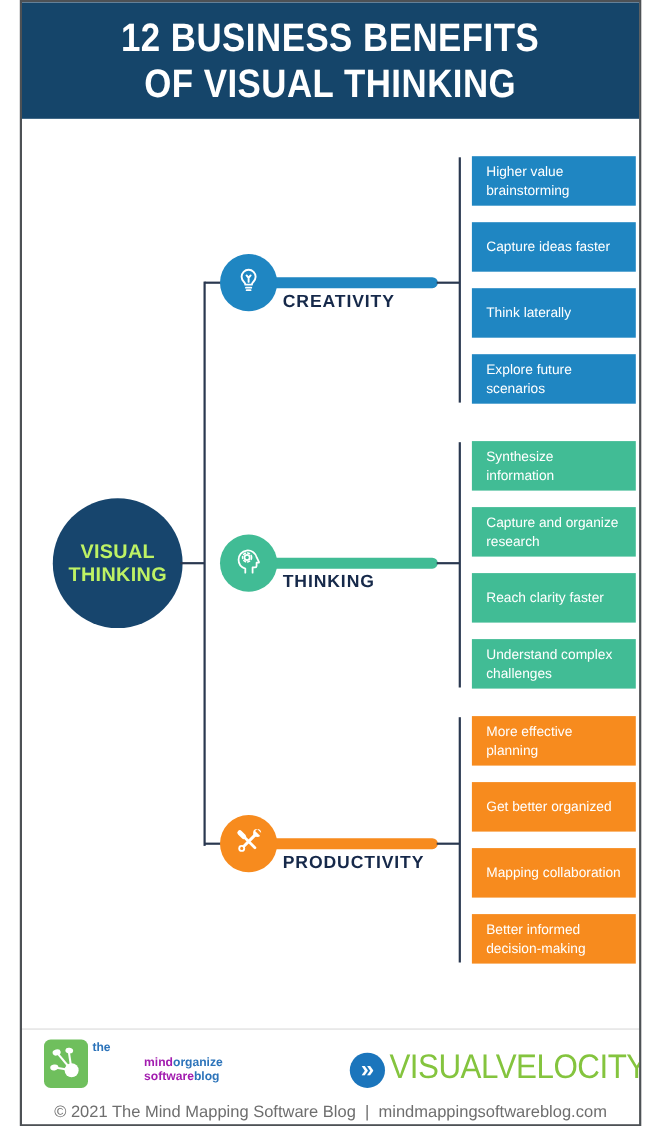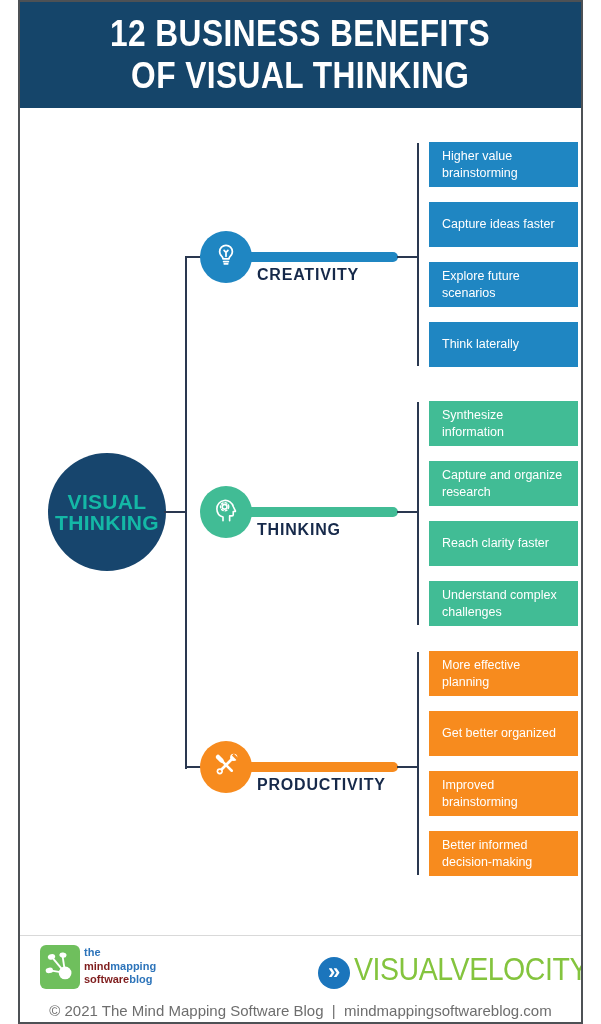--- a/index.html
+++ b/index.html
@@ -21,21 +21,21 @@
   }
   
   .line { position:absolute; background:#2a3850; }
   
   .root-circle {
     position:absolute; left:28px; top:451px; width:118px; height:118px;
     border-radius:50%; background:#17456d; display:flex; flex-direction:column;
     align-items:center; justify-content:center;
   }
   .root-circle span {
-    color:#14b8a6; font-weight:bold; font-size:21px; line-height:21px; letter-spacing:0.3px;
+    color:#bef264; font-weight:bold; font-size:18px; line-height:21px; letter-spacing:0.3px;
   }
   
   .node-circle {
     position:absolute; left:180px; width:52px; height:52px; border-radius:50%;
     display:flex; align-items:center; justify-content:center; z-index:2;
   }
   .bar { position:absolute; left:226px; width:152px; height:10px; border-radius:5px; }
   .branch-label {
     position:absolute; left:237px; color:#16294a; font-weight:800;
     font-size:16px; letter-spacing:0.8px; white-space:nowrap;
@@ -52,21 +52,21 @@
   .c-green  { background:#41bc95; }
   .c-orange { background:#f78b1e; }
   
   .footer-divider { position:absolute; left:0; top:933px; width:100%; height:1px; background:#d9d9d9; }
   .blog-logo-square {
     position:absolute; left:20px; top:943px; width:40px; height:44px;
     border-radius:6px; background:#6fbf5d; display:flex; align-items:center; justify-content:center;
   }
   .blog-logo-text { position:absolute; left:64px; top:944px; font-weight:bold; font-size:11px; line-height:13.5px; }
   .t-blue { color:#2d74ba; }
-  .t-green { color:#7f1d1d; }
+  .t-green { color:#a21caf;margin-left:47px; }
   .vv-logo { position:absolute; left:298px; top:955px; width:32px; height:32px; border-radius:50%;
     background:#1b75bc; display:flex; align-items:center; justify-content:center; }
   .vv-logo span { color:#fff; font-weight:bold; font-size:22px; line-height:30px; margin-top:-3px; }
   .vv-text {
     position:absolute; left:334px; top:950px; color:#84c43e; font-size:31px;
     letter-spacing:-0.5px; transform:scaleX(0.92); transform-origin:left; white-space:nowrap;
   }
   .copyright {
     position:absolute; left:0; top:1000px; width:100%; text-align:center;
     color:#6e6e6e; font-size:15px; white-space:pre;
@@ -100,22 +100,22 @@
       </svg>
     </span>
   </div>
   <div class="bar c-blue" style="top:250px;"></div>
   <div class="line" style="left:377px; top:254px; width:21px; height:2px;"></div>
   <div class="line" style="left:397px; top:141px; width:2px; height:223px;"></div>
   <div class="branch-label" style="top:264px;">CREATIVITY</div>
   <div class="box-col" style="top:140px;">
     <div class="benefit-box c-blue">Higher value brainstorming</div>
     <div class="benefit-box c-blue">Capture ideas faster</div>
+    <div class="benefit-box c-blue">Think laterally</div>
     <div class="benefit-box c-blue">Explore future scenarios</div>
-    <div class="benefit-box c-blue">Think laterally</div>
   </div>
 
   <div class="node-circle c-green" style="top:484px;">
     <span>
       <svg width="30" height="30" viewBox="0 0 24 24" fill="none" stroke="#ffffff" stroke-width="1.3" stroke-linecap="round" stroke-linejoin="round">
         <path d="M9.6 20.5v-2.9c-2.9-1-4.9-3.5-4.9-6.5a6.7 6.7 0 0 1 13.2-1.7l1.6 3.3c.1.3 0 .5-.3.5h-1.4v2.5c0 .6-.4 1-1 1h-1.9v3.8"></path>
         <circle cx="10.9" cy="9.4" r="1.9"></circle>
         <circle cx="10.9" cy="9.4" r="3.3" stroke-width="1.1" stroke-dasharray="1.5 1.6"></circle>
       </svg>
     </span>
@@ -147,21 +147,21 @@
       </svg>
     </span>
   </div>
   <div class="bar c-orange" style="top:760px;"></div>
   <div class="line" style="left:377px; top:764px; width:21px; height:2px;"></div>
   <div class="line" style="left:397px; top:650px; width:2px; height:223px;"></div>
   <div class="branch-label" style="top:774px;">PRODUCTIVITY</div>
   <div class="box-col" style="top:649px;">
     <div class="benefit-box c-orange">More effective planning</div>
     <div class="benefit-box c-orange">Get better organized</div>
-    <div class="benefit-box c-orange">Improved brainstorming</div>
+    <div class="benefit-box c-orange">Mapping collaboration</div>
     <div class="benefit-box c-orange">Better informed decision-making</div>
   </div>
 
   <div class="footer-divider"></div>
 
   <div class="blog-logo-square">
     <svg width="34" height="38" viewBox="0 0 40 44">
       <g stroke="#ffffff" stroke-width="2.2">
         <line x1="26" y1="29" x2="11" y2="11"></line>
         <line x1="26" y1="29" x2="23" y2="9"></line>
@@ -169,21 +169,21 @@
       </g>
       <circle cx="26" cy="29" r="7.5" fill="#ffffff"></circle>
       <ellipse cx="10" cy="10" rx="4.4" ry="3.2" fill="#ffffff" transform="rotate(-15 10 10)"></ellipse>
       <ellipse cx="23.5" cy="8" rx="4.2" ry="3.1" fill="#ffffff" transform="rotate(8 23.5 8)"></ellipse>
       <ellipse cx="7.5" cy="26" rx="4.4" ry="3.2" fill="#ffffff" transform="rotate(-8 7.5 26)"></ellipse>
     </svg>
   </div>
   <div class="blog-logo-text">
     <div><span class="t-blue">the</span></div>
     <div>
-      <span class="t-green">mind</span><span class="t-blue">mapping</span>
+      <span class="t-green">mind</span><span class="t-blue">organize</span>
     </div>
     <div>
       <span class="t-green">software</span><span class="t-blue">blog</span>
     </div>
   </div>
 
   <div class="vv-logo">
     <span>»</span>
   </div>
   <div class="vv-text">VISUALVELOCITY</div>

